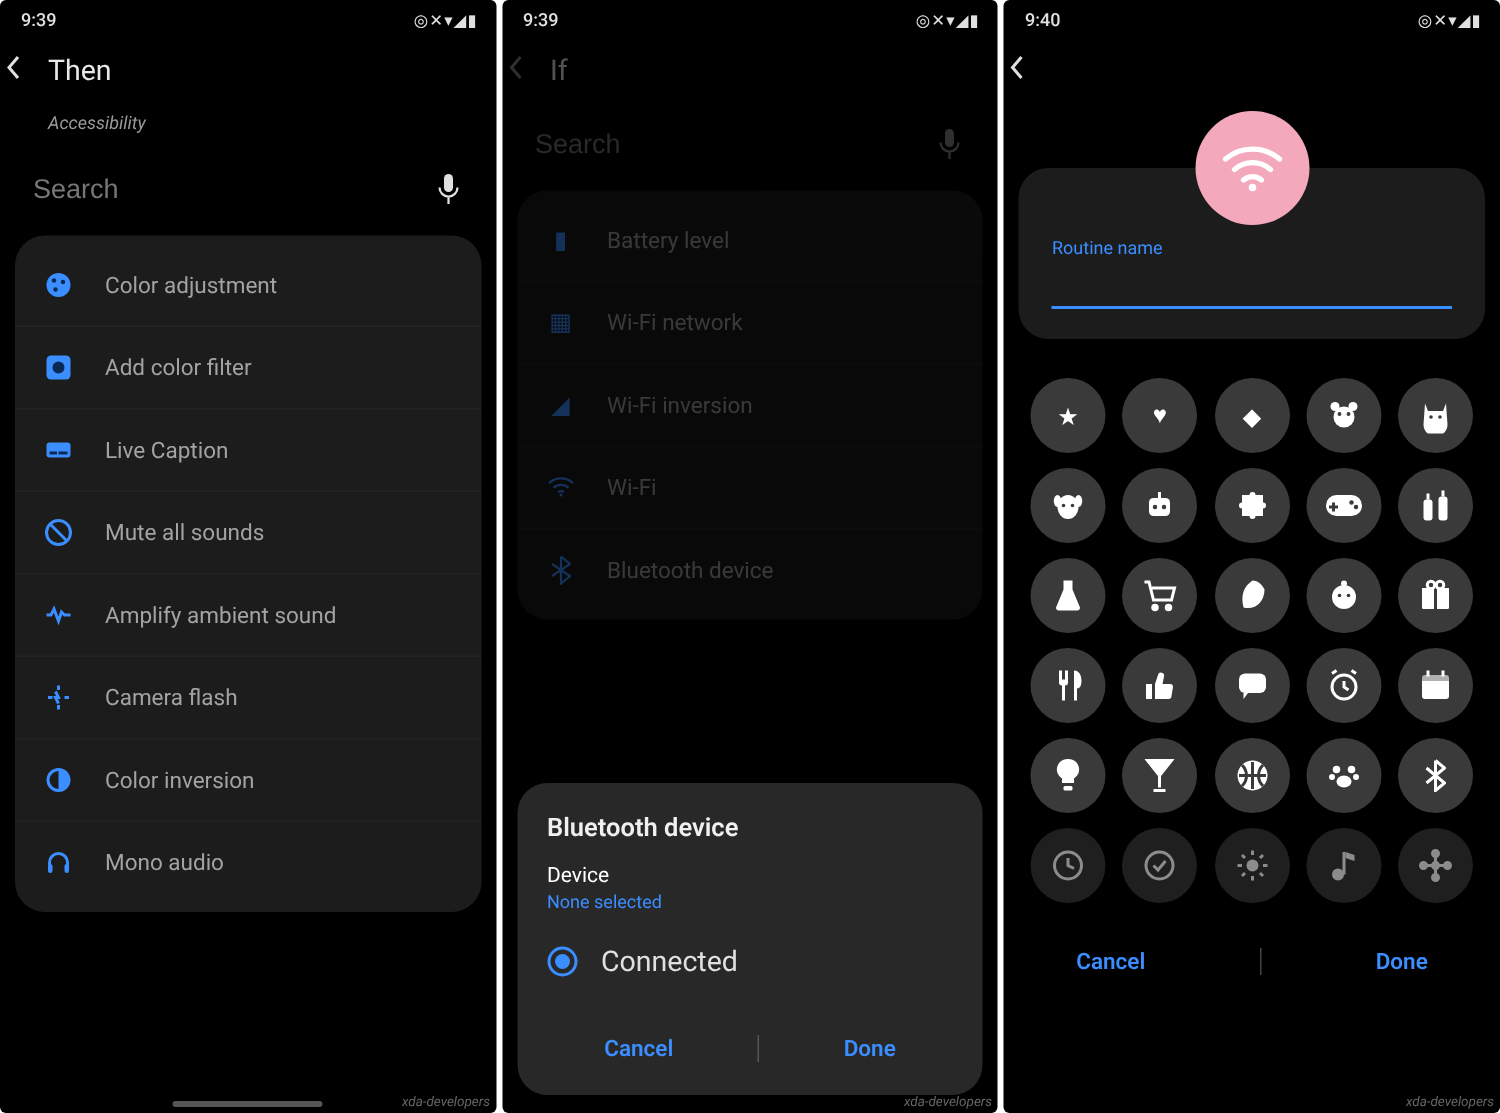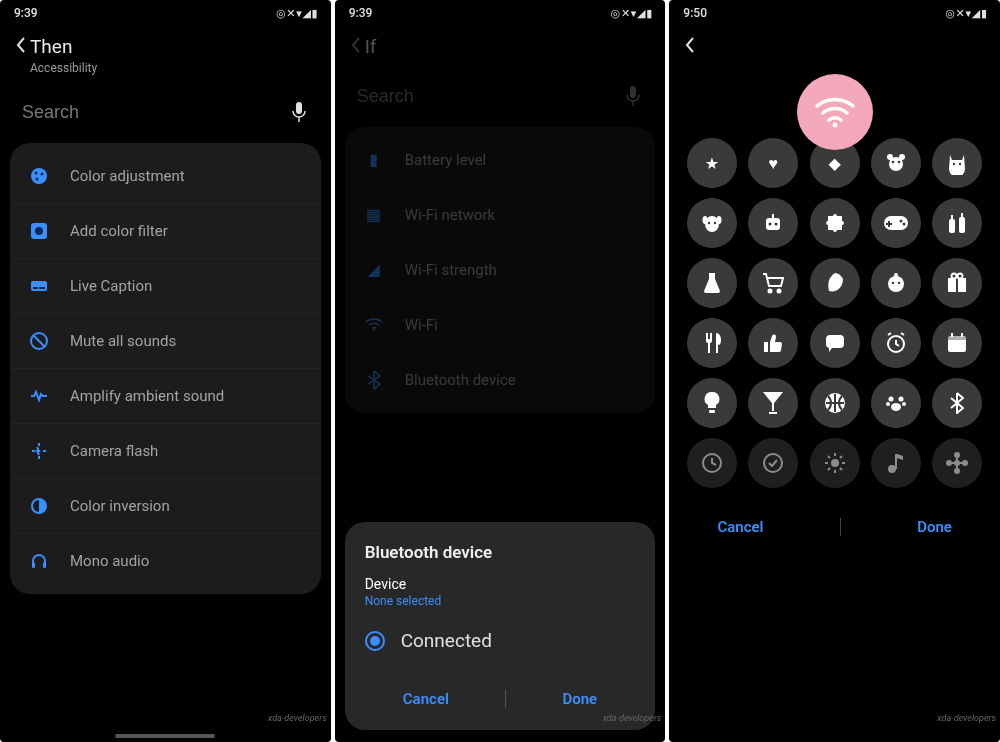--- a/index.html
+++ b/index.html
@@ -1,24 +1,24 @@
 <!DOCTYPE html>
 <html><head>
 <meta charset="utf-8">
 <style>
   * { margin:0; padding:0; box-sizing:border-box; }
   body { background:#fff; font-family:-apple-system,Roboto,Arial,sans-serif; width:1000px; height:742px; display:flex; gap:4px; }
   .phone { width:332px; height:742px; background:#000; color:#e0e0e0; position:relative; overflow:hidden; border-radius:4px; }
   .statusbar { height:26px; display:flex; align-items:center; justify-content:space-between; padding:0 14px; font-size:12px; font-weight:500; }
   .statusbar .icons { display:flex; gap:2px; align-items:center; font-size:11px; letter-spacing:-1px; }
-  .topbar { display:flex; align-items:flex-start; padding:10px 12px; gap:0; }
+  .topbar { display:flex; align-items:flex-start; padding:10px 0; gap:14px; }
   .back { width:18px; height:18px; display:flex; align-items:center; justify-content:center; color:#e0e0e0; cursor:pointer; }
   .title-block { display:flex; flex-direction:column; }
   .title { font-size:19px; color:#e8e8e8; line-height:1.2; }
-  .subtitle { font-size:12px; color:#9a9a9a; margin-top:2px; }
+  .subtitle { font-size:12px; color:#9a9a9a; margin-top:16px;font-style:italic; }
   .searchrow { display:flex; align-items:center; padding:16px 22px 18px; gap:10px; }
   .searchrow input { flex:1; background:transparent; border:none; outline:none; color:#e0e0e0; font-size:18px; }
   .searchrow input::placeholder { color:#777; }
   .mic { width:18px; height:24px; color:#e0e0e0; }
   .card { background:#1c1c1c; border-radius:20px; margin:0 10px; padding:6px 0; }
   .row { display:flex; align-items:center; padding:16px 18px; gap:20px; cursor:pointer; }
   .row + .row { border-top:1px solid rgba(255,255,255,0.04); }
   .row .ricon { width:22px; height:22px; display:flex; align-items:center; justify-content:center; color:#3b8eff; flex-shrink:0; }
   .row .rlabel { font-size:15px; color:#a3a3a3; }
 
@@ -43,21 +43,21 @@
   .namecard { background:#1c1c1c; border-radius:20px; margin:0 10px; padding:46px 22px 20px; }
   .namecard .fieldlabel { font-size:12px; color:#3b8eff; }
   .namecard .input { border-bottom:2px solid #3b8eff; height:30px; margin-top:4px; }
   .icongrid { display:grid; grid-template-columns:repeat(5,1fr); gap:10px 8px; padding:26px 16px 0; }
   .icongrid .cell { width:50px; height:50px; border-radius:50%; background:#3a3a3a; display:flex; align-items:center; justify-content:center; color:#fff; cursor:pointer; margin:0 auto; }
   .icongrid .cell.fade { opacity:0.55; }
   .bottom-actions { display:flex; justify-content:space-around; align-items:center; padding:22px 0 10px; }
   .bottom-actions .btn { color:#3b8eff; font-size:15px; font-weight:600; cursor:pointer; padding:8px 20px; }
   .bottom-actions .divider { width:1px; height:18px; background:#444; }
 
-  .watermark { position:absolute; right:4px; bottom:19px; font-size:9px; color:#666; font-style:italic; }
+  .watermark { position:absolute; right:4px; bottom:2px; font-size:9px; color:#666; font-style:italic; }
   .handle { position:absolute; bottom:4px; left:50%; transform:translateX(-50%); width:100px; height:4px; background:#555; border-radius:2px; }
 
   svg { display:block; }
 </style>
 </head>
 <body>
 
 <div class="phone">
   <div class="statusbar">
     <span>9:39</span>
@@ -192,21 +192,21 @@
     <div class="row">
         <div class="ricon">▮</div>
         <div class="rlabel">Battery level</div>
       </div>
     <div class="row">
         <div class="ricon">▦</div>
         <div class="rlabel">Wi-Fi network</div>
       </div>
     <div class="row">
         <div class="ricon">◢</div>
-        <div class="rlabel">Wi-Fi strength</div>
+        <div class="rlabel">Wi-Fi inversion</div>
       </div>
     <div class="row">
         <div class="ricon">
           <svg width="18" height="14" viewBox="0 0 18 14">
             <path d="M1 4a12 12 0 0 1 16 0M4 7a8 8 0 0 1 10 0M7 10a4 4 0 0 1 4 0" stroke="#3b8eff" stroke-width="1.5" fill="none"></path>
             <circle cx="9" cy="12" r="1" fill="#3b8eff"></circle>
           </svg>
         </div>
         <div class="rlabel">Wi-Fi</div>
       </div>
@@ -232,35 +232,39 @@
       <div class="btn">Cancel</div>
       <div class="divider"></div>
       <div class="btn">Done</div>
     </div>
   </div>
   <div class="watermark">xda-developers</div>
 </div>
 
 <div class="phone">
   <div class="statusbar">
-    <span>9:50</span>
+    <span>9:40</span>
     <span class="icons">◎ ✕ ▾ ◢ ▮</span>
   </div>
   <div class="topbar">
     <div class="back">
       <svg width="12" height="18" viewBox="0 0 12 18">
           <path d="M9 2 L3 9 L9 16" stroke="#e0e0e0" stroke-width="2" fill="none"></path>
         </svg>
     </div>
   </div>
   <div class="bigicon">
     <svg width="42" height="32" viewBox="0 0 42 32">
         <path d="M3 10a28 28 0 0 1 36 0M9 17a18 18 0 0 1 24 0M15 24a9 9 0 0 1 12 0" stroke="#fff" stroke-width="3.5" fill="none" stroke-linecap="round"></path>
         <circle cx="21" cy="29" r="2.5" fill="#fff"></circle>
       </svg>
+  </div>
+  <div class="namecard">
+    <div class="fieldlabel">Routine name</div>
+    <div class="input"></div>
   </div>
   <div class="icongrid">
     <div class="cell">★</div>
     <div class="cell">♥</div>
     <div class="cell">◆</div>
     <div class="cell">
         <svg width="24" height="24" viewBox="0 0 24 24" fill="#fff">
           <circle cx="6" cy="6" r="3"></circle>
           <circle cx="18" cy="6" r="3"></circle>
           <circle cx="12" cy="13" r="7"></circle>

